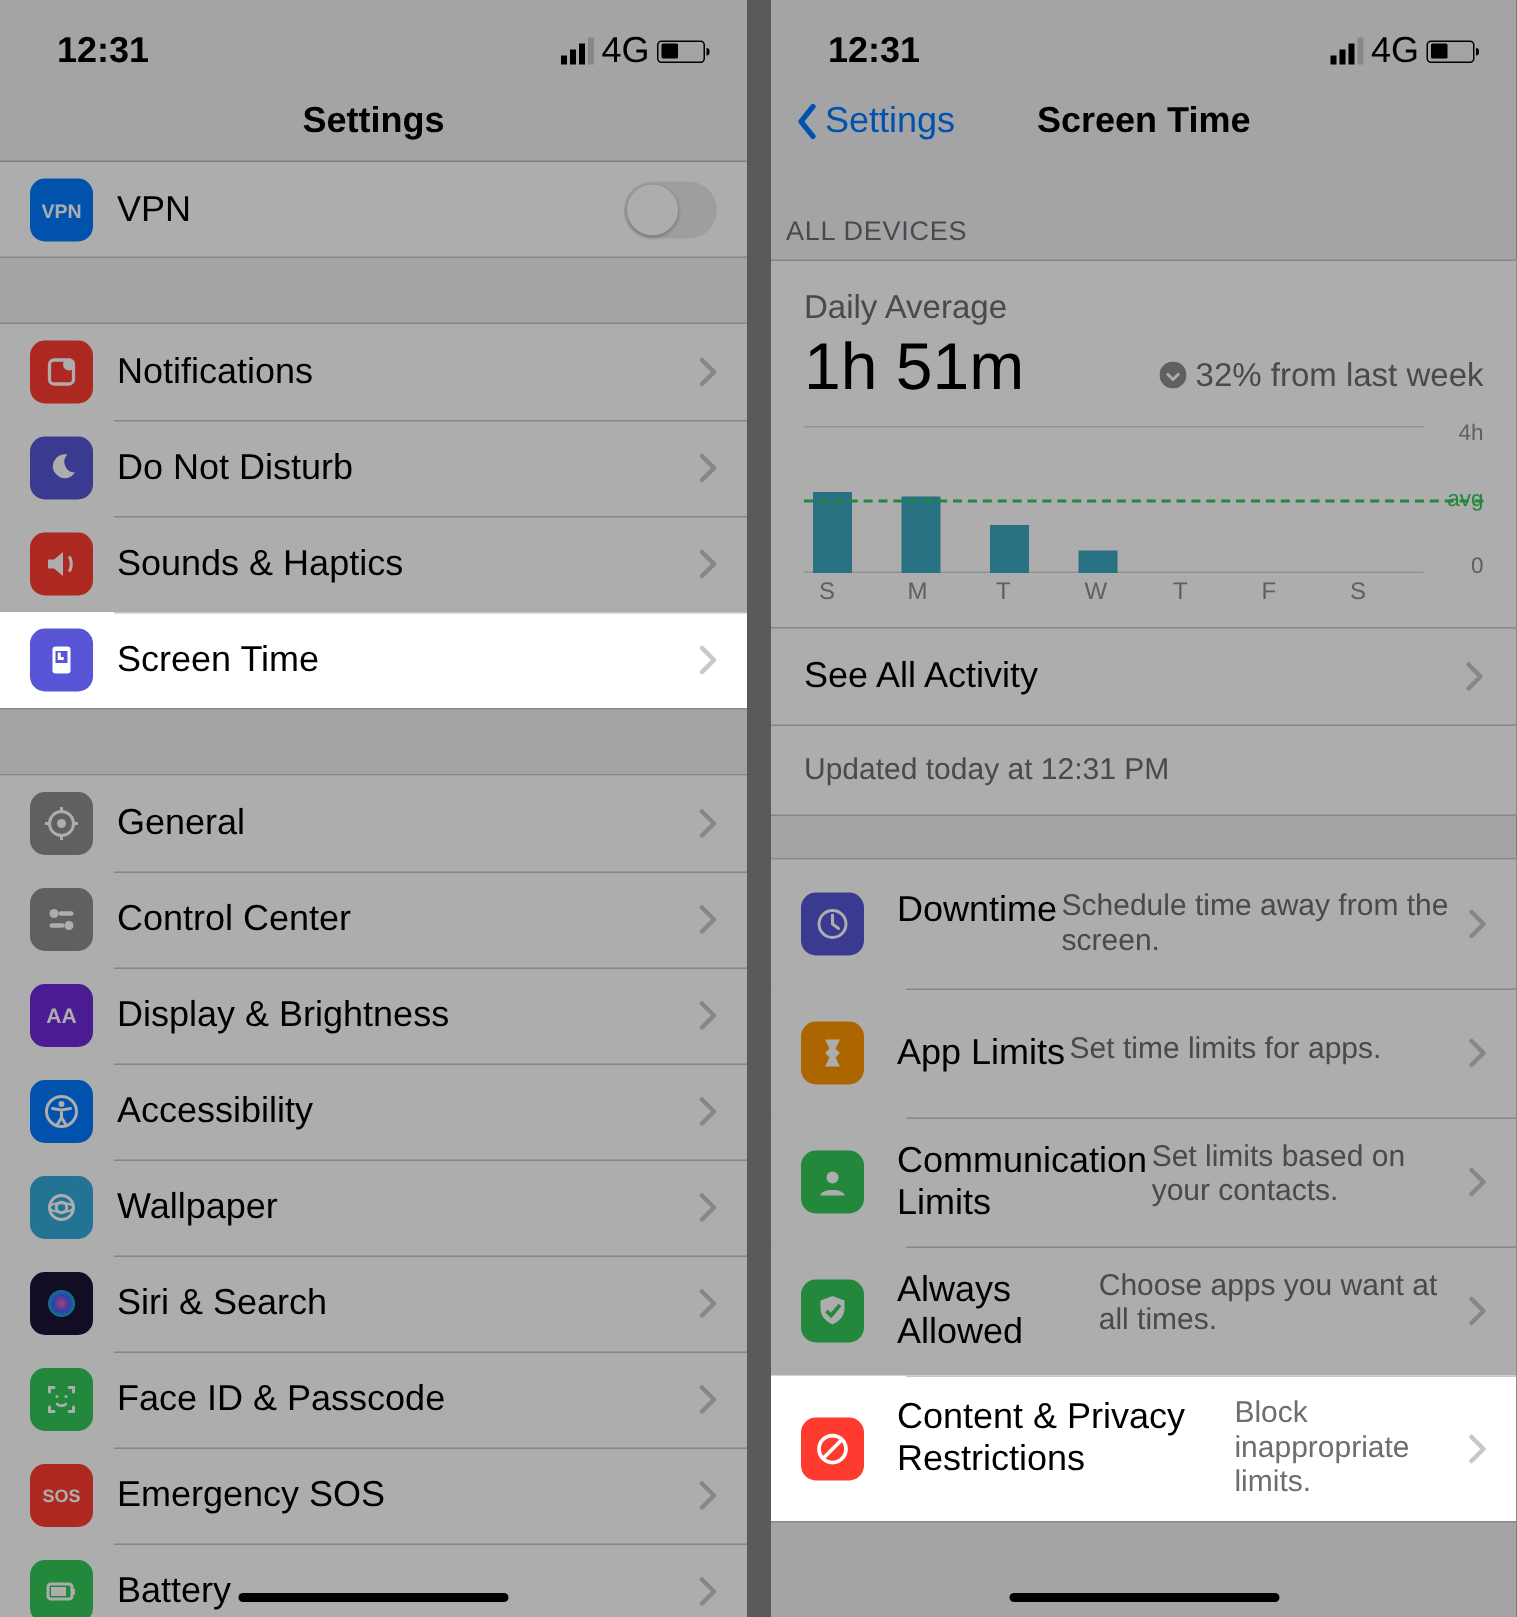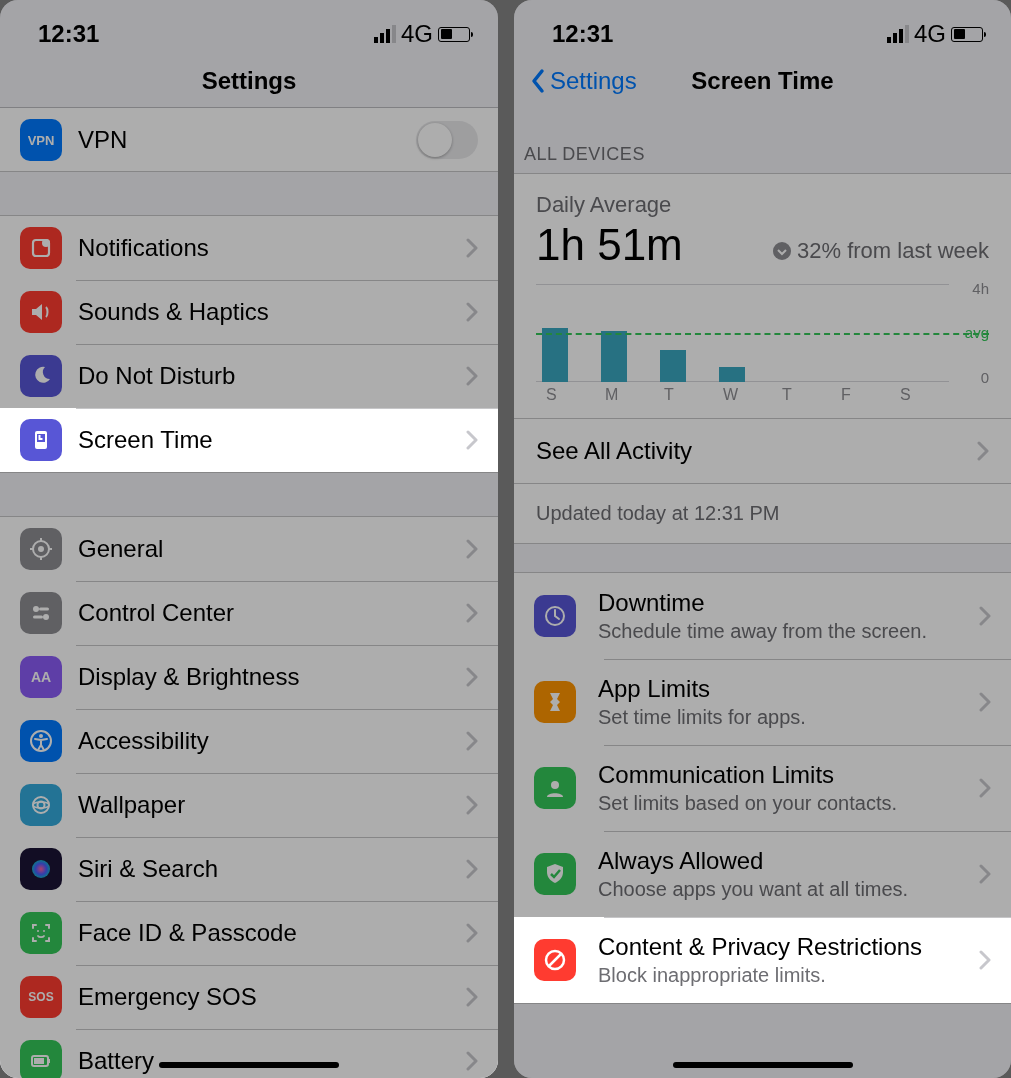--- a/index.html
+++ b/index.html
@@ -1,18 +1,18 @@
 <!DOCTYPE html>
 <html><head>
 <meta charset="utf-8">
 <style>
   * { box-sizing: border-box; }
   html,body { margin:0; padding:0; font-family:-apple-system,"SF Pro Text","Helvetica Neue",Arial,sans-serif; }
   body { width:1011px; height:1078px; background:#5a5a5a; display:flex; }
-  .phone { position:relative; height:1078px; background:#f2f2f7; overflow:hidden;border-radius:18px; }
+  .phone { position:relative; height:1078px; background:#f2f2f7; overflow:hidden; }
   .left  { width:498px; }
   .right { width:497px; margin-left:16px; }
   .status-bar { height:54px; display:flex; align-items:center; justify-content:space-between; padding:14px 28px 0 38px; font-size:24px; font-weight:600; color:#000; }
   .status-right { display:flex; align-items:center; gap:5px; font-size:24px; font-weight:500;}
   .nav-bar { position:relative; height:54px; display:flex; align-items:center; justify-content:center; border-bottom:1px solid rgba(60,60,67,.29); }
   .nav-bar.no-border{ border-bottom:none;}
   .nav-title { font-size:24px; font-weight:600; color:#000; }
   .nav-back  { position:absolute; left:16px; top:0; bottom:0; display:flex; align-items:center; gap:4px; color:#007aff; font-size:24px; }
   .nav-back svg{display:block;}
   .section-gap{ height:44px; background:#f2f2f7; border-bottom:1px solid #c6c6c8;}
@@ -43,21 +43,21 @@
   .bars{ position:absolute; left:0; right:40px; bottom:22px; top:0; display:flex;}
   .barcol{ flex:1; display:flex; align-items:flex-end; }
   .bar{ width:26px; background:#3aa7c0; margin-left:6px;}
   .xaxis{ display:flex; position:absolute; left:0; right:40px; bottom:0;}
   .xaxis span{ flex:1; font-size:16px; color:#8e8e93; text-align:left; padding-left:10px;}
   .subrow{ display:flex; align-items:center; padding:18px 22px; font-size:24px; color:#000; border-top:1px solid #c6c6c8;}
   .updated{ padding:18px 22px; font-size:20px; color:#6d6d72; border-top:1px solid #c6c6c8;}
   .strow{ display:flex; align-items:center; background:#fff; padding:14px 20px; position:relative; min-height:86px;}
   .strow + .strow::before{ content:""; position:absolute; left:90px; right:0; top:0; border-top:1px solid #c6c6c8;}
   .strow .icon{ width:42px; height:42px; border-radius:10px; display:flex; align-items:center; justify-content:center; flex:none; margin-right:22px;}
-  .strow .txts{ flex:1; display:flex; flex-direction:column; gap:3px;}
+  .strow .txts{ flex:1; display:flex; flex-direction:row; gap:3px;}
   .strow .t{ font-size:24px; color:#000;}
   .strow .s{ font-size:20px; color:#6d6d72;}
   .home-ind{ position:absolute; bottom:10px; left:50%; transform:translateX(-50%); width:180px; height:6px; background:#000; border-radius:3px;}
   .dimmer{ position:absolute; inset:0; background:rgba(0,0,0,.32); pointer-events:none;}
   .no-dim{ position:relative; z-index:5;}
   .signal{display:flex; align-items:flex-end; gap:2px;}
   .signal i{width:4px; background:#000; display:block;}
   .signal i:nth-child(1){height:6px}
   .signal i:nth-child(2){height:10px}
   .signal i:nth-child(3){height:14px}
@@ -109,38 +109,38 @@
             <rect x="5" y="5" width="16" height="16" rx="3" fill="none" stroke="#fff" stroke-width="2.2"></rect>
             <circle cx="18" cy="8" r="4" fill="#fff"></circle>
           </svg>
         </span>
         <span class="label">Notifications</span>
         <svg class="chev" width="12" height="20" viewBox="0 0 12 20">
           <polyline points="2,2 10,10 2,18" fill="none" stroke="#c7c7cc" stroke-width="3" stroke-linecap="round" stroke-linejoin="round"></polyline>
         </svg>
       </div>
       <div class="row">
+        <span class="icon" style="background:#5856d6">
+          <svg width="26" height="26" viewBox="0 0 26 26">
+            <path d="M17 4a8 8 0 1 0 5 12 7 7 0 0 1-5-12z" fill="#fff"></path>
+          </svg>
+        </span>
+        <span class="label">Do Not Disturb</span>
+        <svg class="chev" width="12" height="20" viewBox="0 0 12 20">
+          <polyline points="2,2 10,10 2,18" fill="none" stroke="#c7c7cc" stroke-width="3" stroke-linecap="round" stroke-linejoin="round"></polyline>
+        </svg>
+      </div>
+      <div class="row">
         <span class="icon" style="background:#ff3b30">
           <svg width="26" height="26" viewBox="0 0 26 26">
             <path d="M4 10v6h4l6 5V5l-6 5H4z" fill="#fff"></path>
             <path d="M18 8c2 2 2 8 0 10" fill="none" stroke="#fff" stroke-width="2"></path>
           </svg>
         </span>
         <span class="label">Sounds &amp; Haptics</span>
-        <svg class="chev" width="12" height="20" viewBox="0 0 12 20">
-          <polyline points="2,2 10,10 2,18" fill="none" stroke="#c7c7cc" stroke-width="3" stroke-linecap="round" stroke-linejoin="round"></polyline>
-        </svg>
-      </div>
-      <div class="row">
-        <span class="icon" style="background:#5856d6">
-          <svg width="26" height="26" viewBox="0 0 26 26">
-            <path d="M17 4a8 8 0 1 0 5 12 7 7 0 0 1-5-12z" fill="#fff"></path>
-          </svg>
-        </span>
-        <span class="label">Do Not Disturb</span>
         <svg class="chev" width="12" height="20" viewBox="0 0 12 20">
           <polyline points="2,2 10,10 2,18" fill="none" stroke="#c7c7cc" stroke-width="3" stroke-linecap="round" stroke-linejoin="round"></polyline>
         </svg>
       </div>
       <div class="row no-dim" style="background: rgb(255, 255, 255);">
         <span class="icon" style="background:#5856d6">
           <svg width="26" height="26" viewBox="0 0 26 26">
             <rect x="7" y="4" width="12" height="18" rx="2" fill="#fff"></rect>
             <rect x="9" y="7" width="8" height="8" fill="#5856d6"></rect>
             <rect x="10.5" y="8" width="2" height="3" fill="#fff"></rect>
@@ -182,21 +182,21 @@
             <circle cx="18" cy="17" r="3" fill="#fff"></circle>
             <rect x="5" y="15.5" width="10" height="3" rx="1.5" fill="#fff"></rect>
           </svg>
         </span>
         <span class="label">Control Center</span>
         <svg class="chev" width="12" height="20" viewBox="0 0 12 20">
           <polyline points="2,2 10,10 2,18" fill="none" stroke="#c7c7cc" stroke-width="3" stroke-linecap="round" stroke-linejoin="round"></polyline>
         </svg>
       </div>
       <div class="row">
-        <span class="icon" style="background:#8b5cf6">
+        <span class="icon" style="background:#6d28d9">
           <svg width="26" height="26" viewBox="0 0 26 26">
             <text x="13" y="18" text-anchor="middle" font-size="14" font-weight="600" fill="#fff">AA</text>
           </svg>
         </span>
         <span class="label">Display &amp; Brightness</span>
         <svg class="chev" width="12" height="20" viewBox="0 0 12 20">
           <polyline points="2,2 10,10 2,18" fill="none" stroke="#c7c7cc" stroke-width="3" stroke-linecap="round" stroke-linejoin="round"></polyline>
         </svg>
       </div>
       <div class="row">

